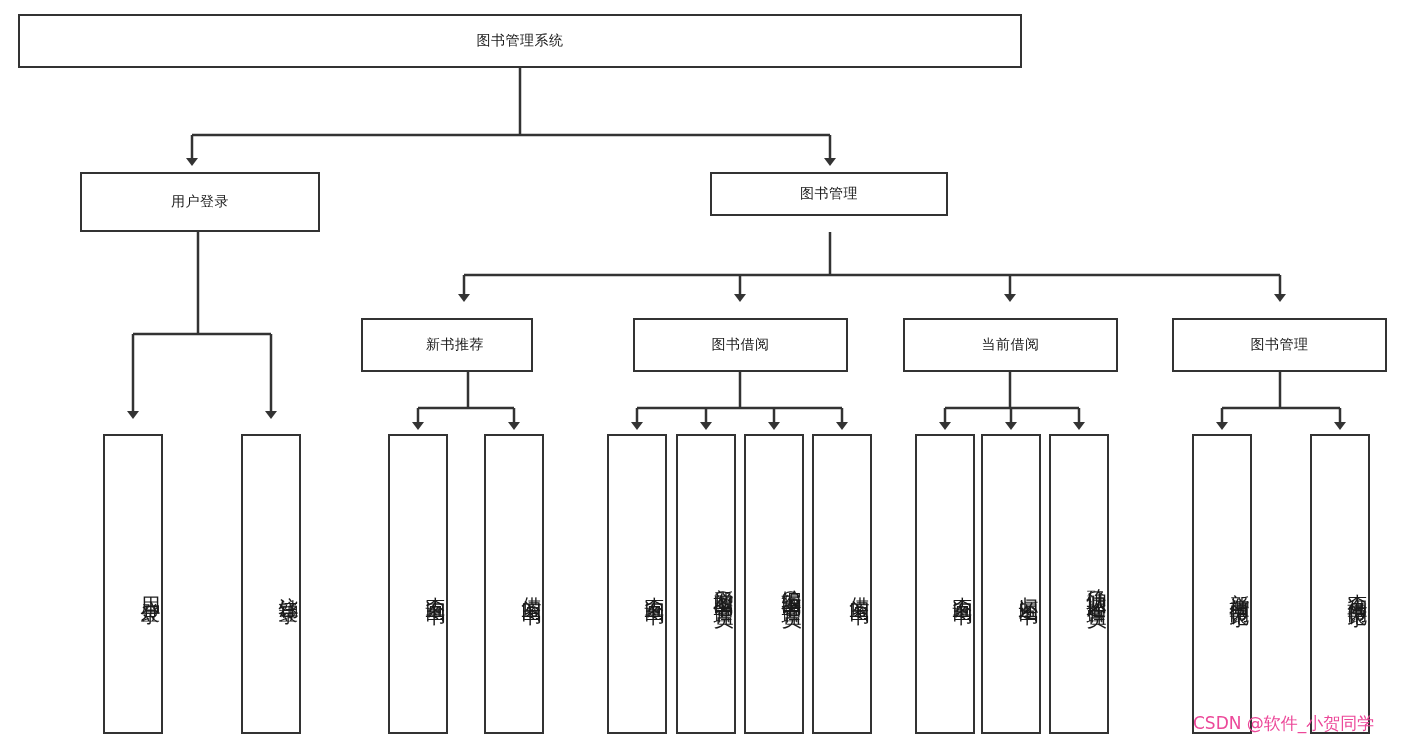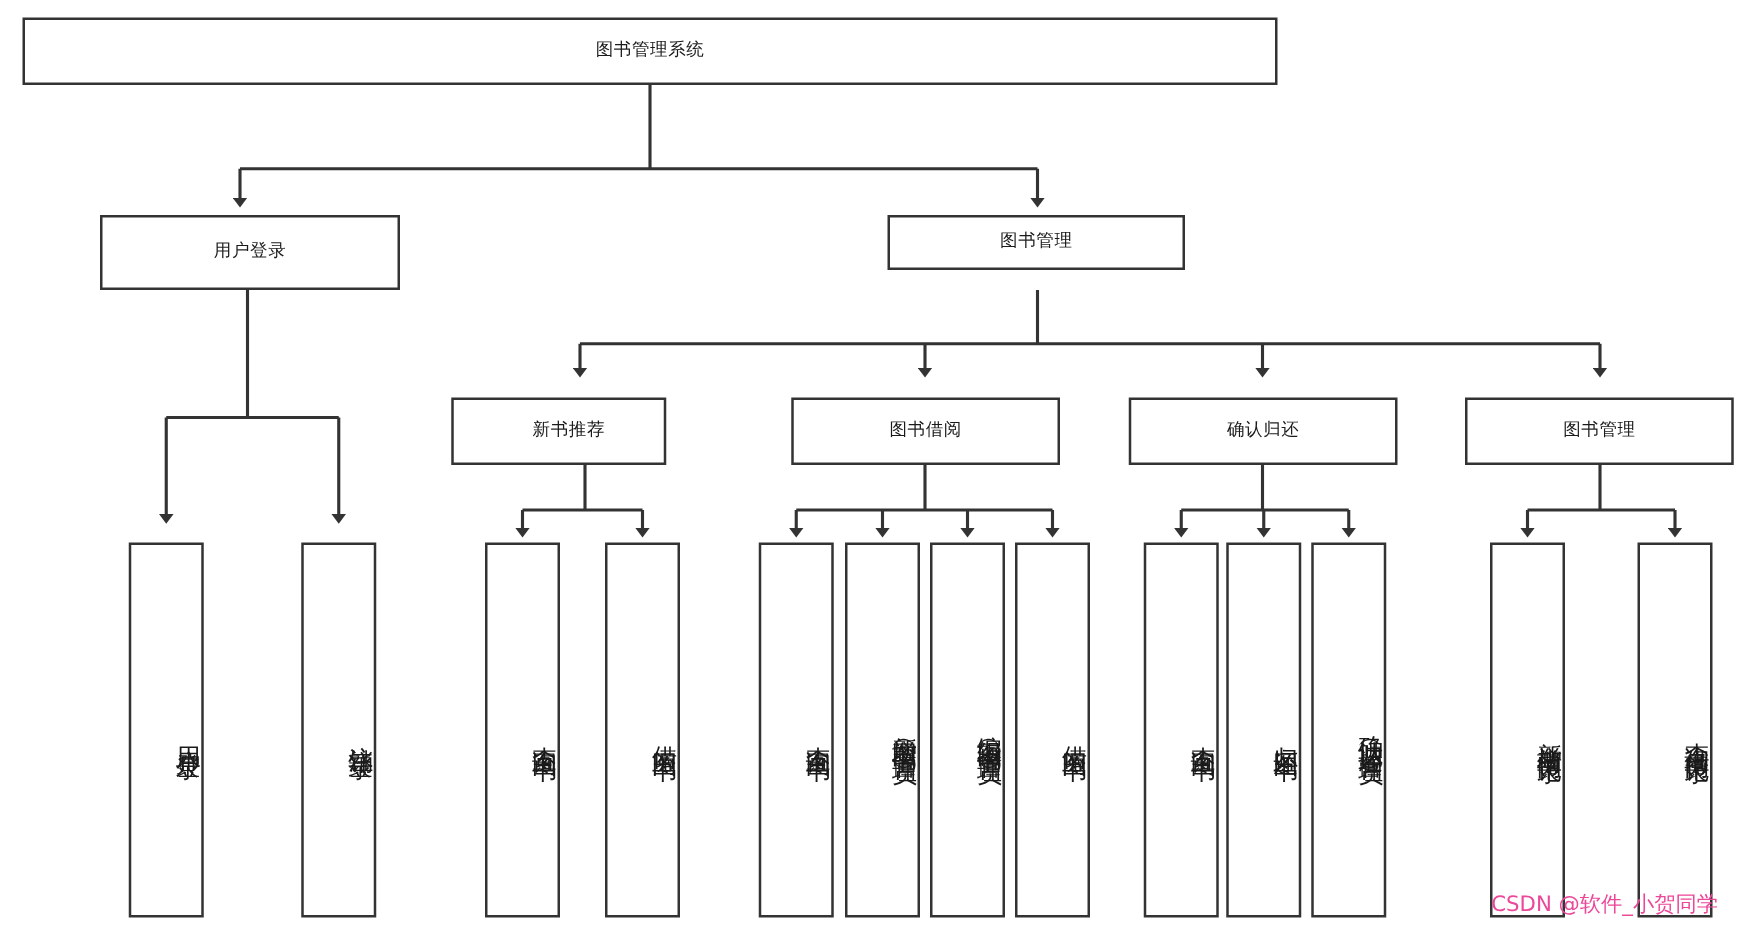--- a/index.html
+++ b/index.html
@@ -131,21 +131,21 @@
     <span>图书管理</span>
   </div>
 
   <div class="node node-h" style="left:361px; top:318px; width:172px; height:54px;padding-left:16px;">
     <span>新书推荐</span>
   </div>
   <div class="node node-h" style="left:633px; top:318px; width:215px; height:54px;">
     <span>图书借阅</span>
   </div>
   <div class="node node-h" style="left:903px; top:318px; width:215px; height:54px;">
-    <span>确认归还</span>
+    <span>当前借阅</span>
   </div>
   <div class="node node-h" style="left:1172px; top:318px; width:215px; height:54px;">
     <span>图书管理</span>
   </div>
 
   <div class="node node-v" style="left:103px; top:434px; width:60px; height:300px;">
     <span>用户登录</span>
   </div>
   <div class="node node-v" style="left:241px; top:434px; width:60px; height:300px;">
     <span>注销登录</span>

